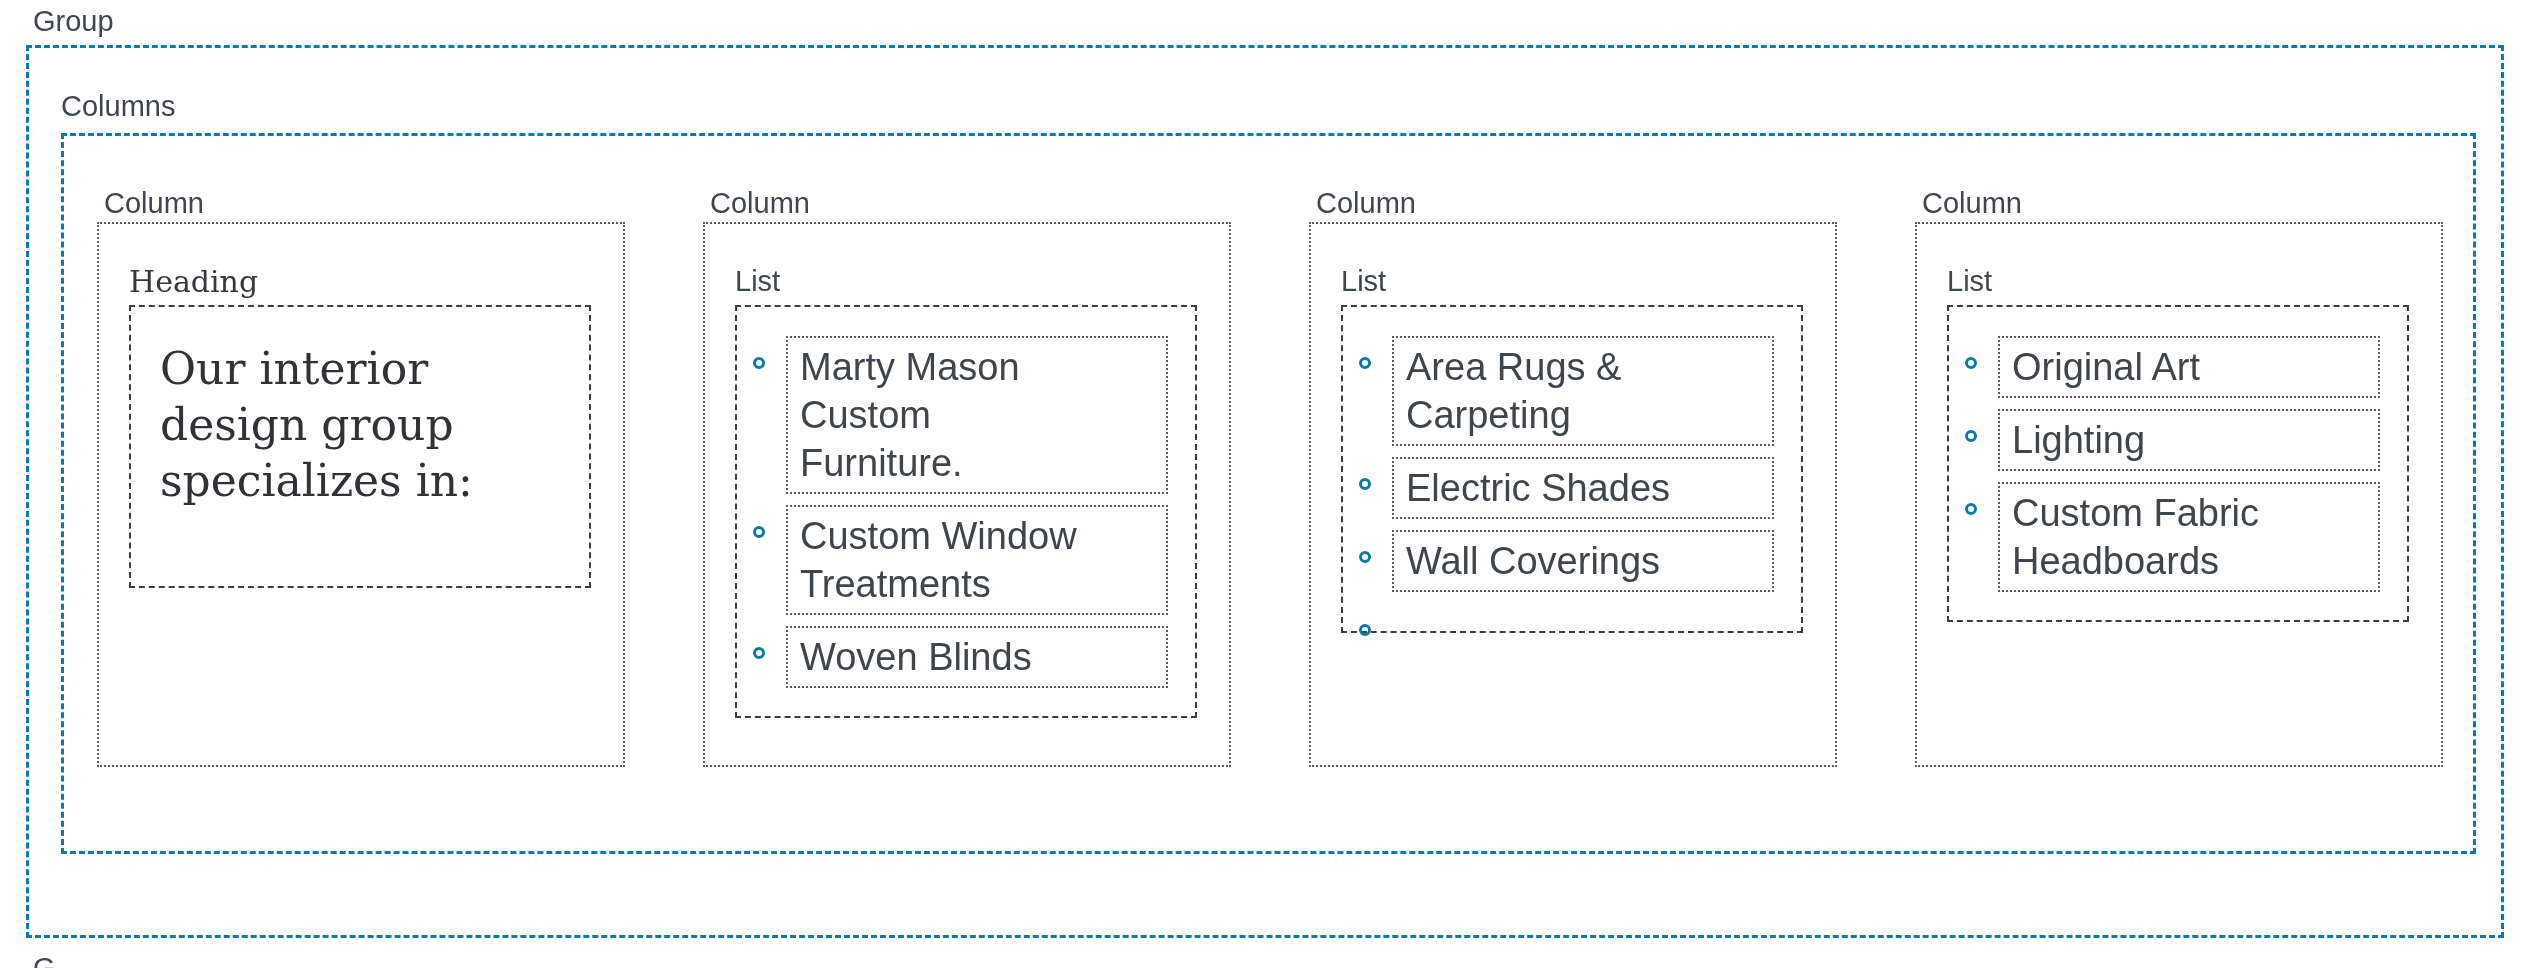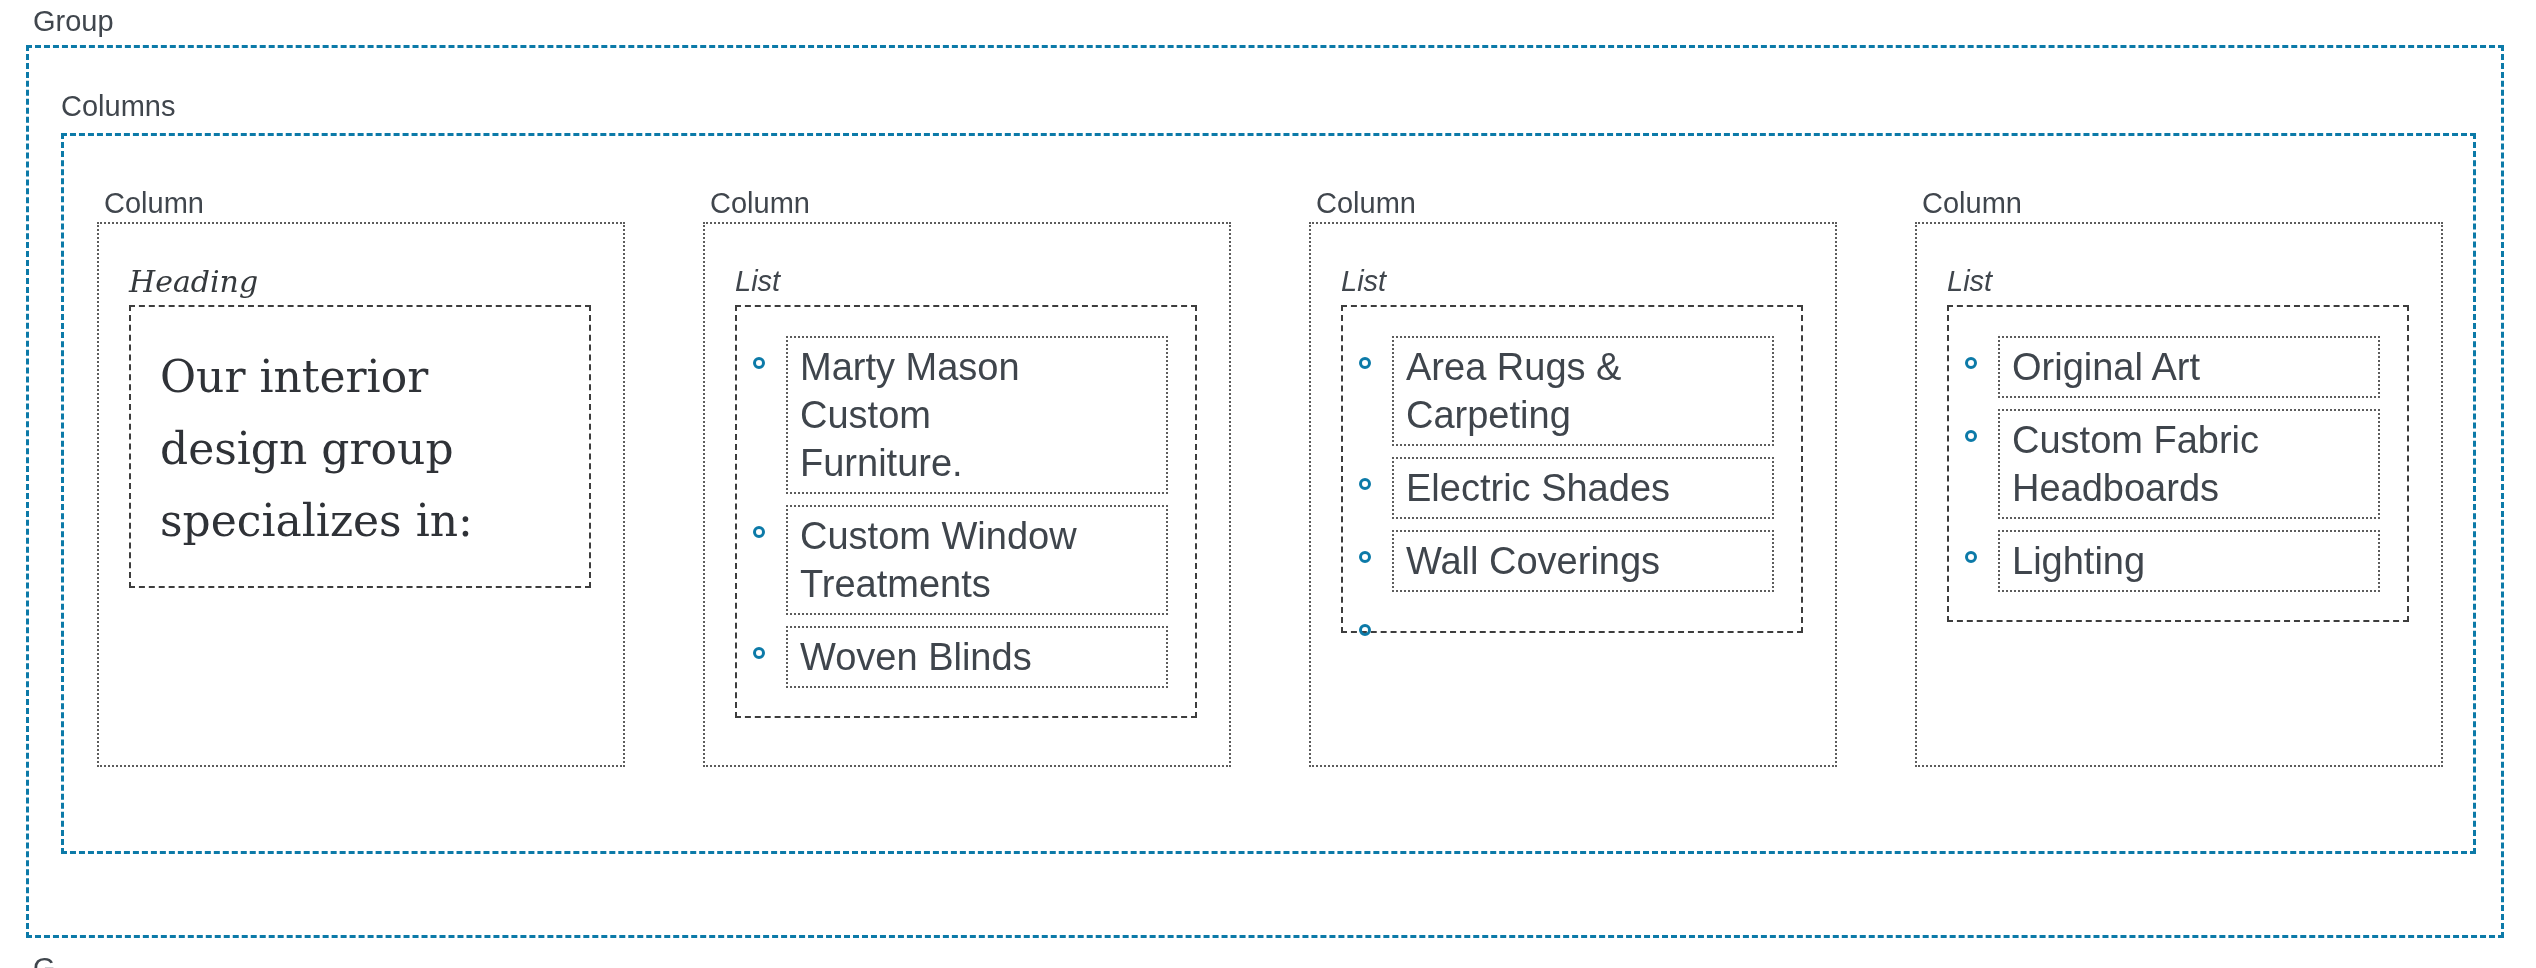--- a/index.html
+++ b/index.html
@@ -27,28 +27,28 @@
     position:absolute; left:32px; top:85px; width:2415px; height:721px;
     border:3px dashed var(--accent);
     display:flex; gap:78px; padding:51px 30px 0 33px;
   }
   .column { flex:1 1 0; min-width:0; }
   .column > .ui-label { margin-left:7px; margin-bottom:2px; }
   .column-box {
     height:545px; border:2px dotted var(--border-gray);
     padding:41px 32px 0 30px;
   }
-  .inner-label { margin-bottom:7px;font-style:italic; }
+  .inner-label { margin-bottom:7px; }
 
   .heading-box {
     height:283px; border:2px dashed var(--border-dark);
     padding:34px 36px 0 29px;
   }
   .heading-text {
-    font-family:"DejaVu Serif", serif; font-size:44px; line-height:72px;
+    font-family:"DejaVu Serif", serif; font-size:44px; line-height:56px;
     color:var(--heading-text);
   }
 
   .list-box { border:2px dashed var(--border-dark); padding:29px 27px 28px 0; }
   .list-item { display:flex; align-items:flex-start; margin-bottom:11px; }
   .list-item:last-child { margin-bottom:0; }
   .bullet-cell { flex:0 0 49px; position:relative; align-self:stretch; }
   .bullet {
     position:absolute; left:16px; top:21px; width:12px; height:12px;
     border:3px solid var(--accent); border-radius:50%;
@@ -147,27 +147,27 @@
           <div class="list-item">
             <div class="bullet-cell">
                 <span class="bullet"></span>
               </div>
             <div class="item-box">Original Art</div>
           </div>
           <div class="list-item">
             <div class="bullet-cell">
                 <span class="bullet"></span>
               </div>
-            <div class="item-box">Custom Fabric<br>Headboards</div>
+            <div class="item-box">Lighting</div>
           </div>
           <div class="list-item">
             <div class="bullet-cell">
                 <span class="bullet"></span>
               </div>
-            <div class="item-box">Lighting</div>
+            <div class="item-box">Custom Fabric<br>Headboards</div>
           </div>
         </div>
       </div>
     </div>
 
   </div>
 </div>
 
 <div class="ui-label bottom-partial-label">G</div>
 

